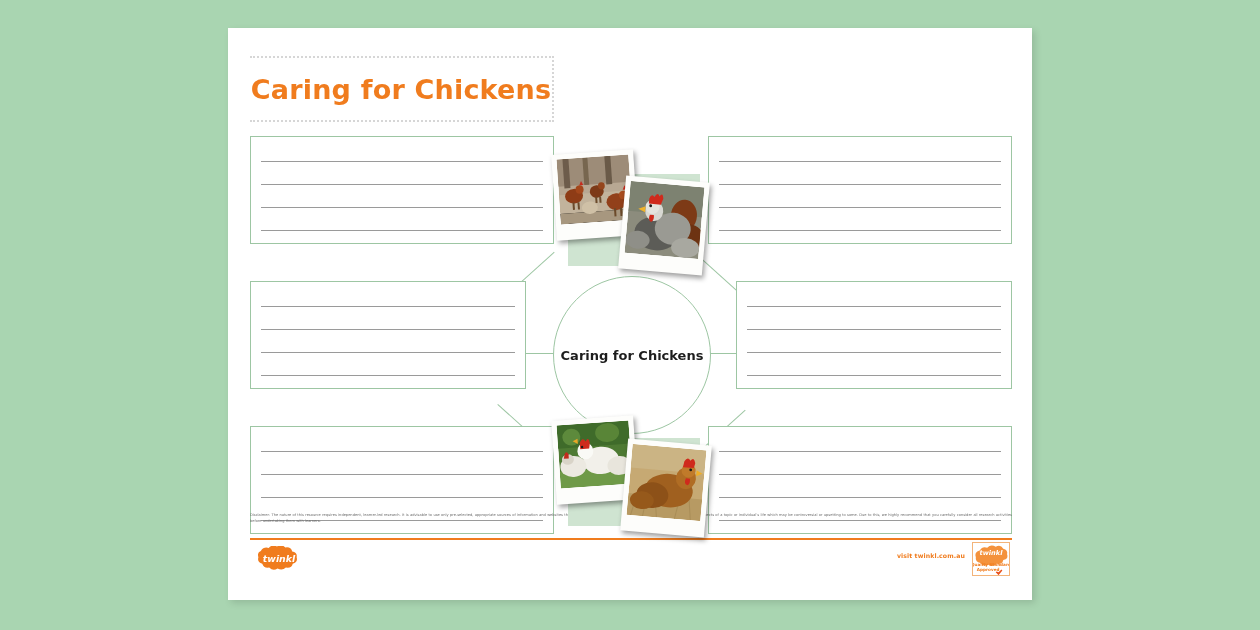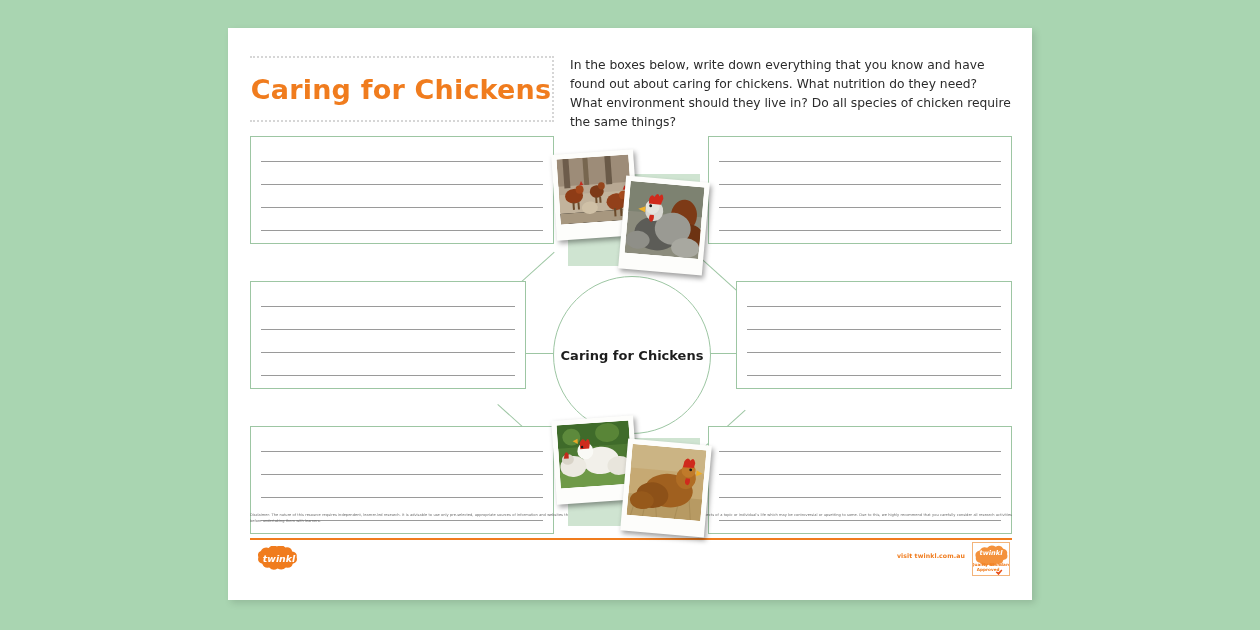--- a/index.html
+++ b/index.html
@@ -122,21 +122,20 @@
 <body>
 
 <div class="stage">
 
   <div class="page">
 
     <div class="header">
       <div class="title-cell">
         <div class="title-text">Caring for Chickens</div>
       </div>
-      <div class="intro">In the boxes below, write down everything that you know and have found out about caring for chickens. What nutrition do they need? What environment should they live in? Do all species of chicken require the same things?</div>
     </div>
 
     <div class="map">
 
       <div class="conn diag" style="left:246px;top:168px;width:78px;transform:rotate(-42deg);"></div>
       <div class="conn diag" style="left:438px;top:110px;width:78px;transform:rotate(42deg);"></div>
       <div class="conn h" style="left:268px;top:217px;width:44px;"></div>
       <div class="conn h" style="left:450px;top:217px;width:44px;"></div>
       <div class="conn diag" style="left:248px;top:268px;width:78px;transform:rotate(42deg);"></div>
       <div class="conn diag" style="left:437px;top:326px;width:78px;transform:rotate(-42deg);"></div>

